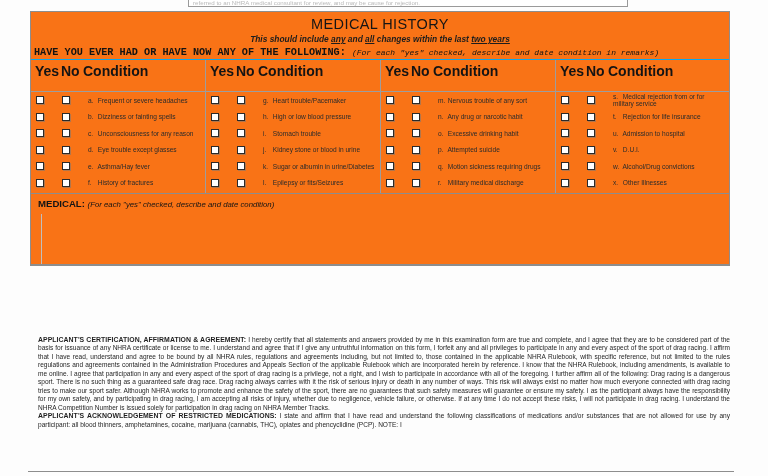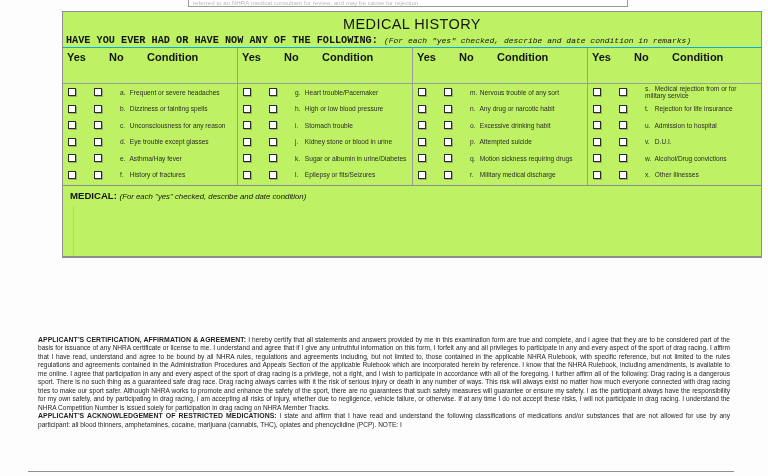--- a/index.html
+++ b/index.html
@@ -43,23 +43,22 @@
     line-height: 7px;
   }
 
   
   .form-box {
     position: absolute;
     left: 30px;
     top: 11px;
     width: 700px;
     border: 1px solid #8d8d8d;
-    background: #bef264;
+    background: #f97316;
     box-sizing: border-box;
-    margin-left: 32px;
   }
 
   .title {
     text-align: center;
     font-size: 14.5px;
     letter-spacing: 0.4px;
     font-weight: 400;
     margin-top: 4px;
     color: #151515;
   }
@@ -101,26 +100,25 @@
   }
   .gcol:last-child { border-right: none; }
   .gcol-1 { width: 175px; }
   .gcol-2 { width: 175px; }
   .gcol-3 { width: 175px; }
   .gcol-4 { width: 173px; }
 
   .ghead {
     display: flex;
     align-items: flex-end;
-    font-size: 11px;
+    font-size: 14px;
     font-weight: bold;
-    padding: 1px 0 20px 0;
+    padding: 1px 0 12px 0;
     border-bottom: 1px solid #9d9d9d;
     color: #141414;
-    gap: 16px;
   }
   .ghead .hy { width: 26px; padding-left: 4px; }
   .ghead .hn { width: 22px; }
   .ghead .hc { flex: 1; }
 
   .grow {
     display: flex;
     align-items: center;
     height: 16.5px;
   }
@@ -234,20 +232,21 @@
 <div class="page">
 
   <div class="top-cut">
     <div class="top-cut-text">referred to an NHRA medical consultant for review, and may be cause for rejection.</div>
   </div>
 
   <div class="form-box">
 
     <div class="title">MEDICAL HISTORY</div>
 
+    <div class="subtitle"><span>This should include </span><u>any</u><span> and </span><u>all</u><span> changes within the last </span><u>two years</u></div>
 
     <div class="banner"><span>HAVE YOU EVER HAD OR HAVE NOW ANY OF THE FOLLOWING:</span> <span class="note">(For each "yes" checked, describe and date condition in remarks)</span></div>
 
     <div class="grid">
 
       <div class="gcol gcol-1">
         <div class="ghead">
           <div class="hy">Yes</div>
           <div class="hn">No</div>
           <div class="hc">Condition</div>

